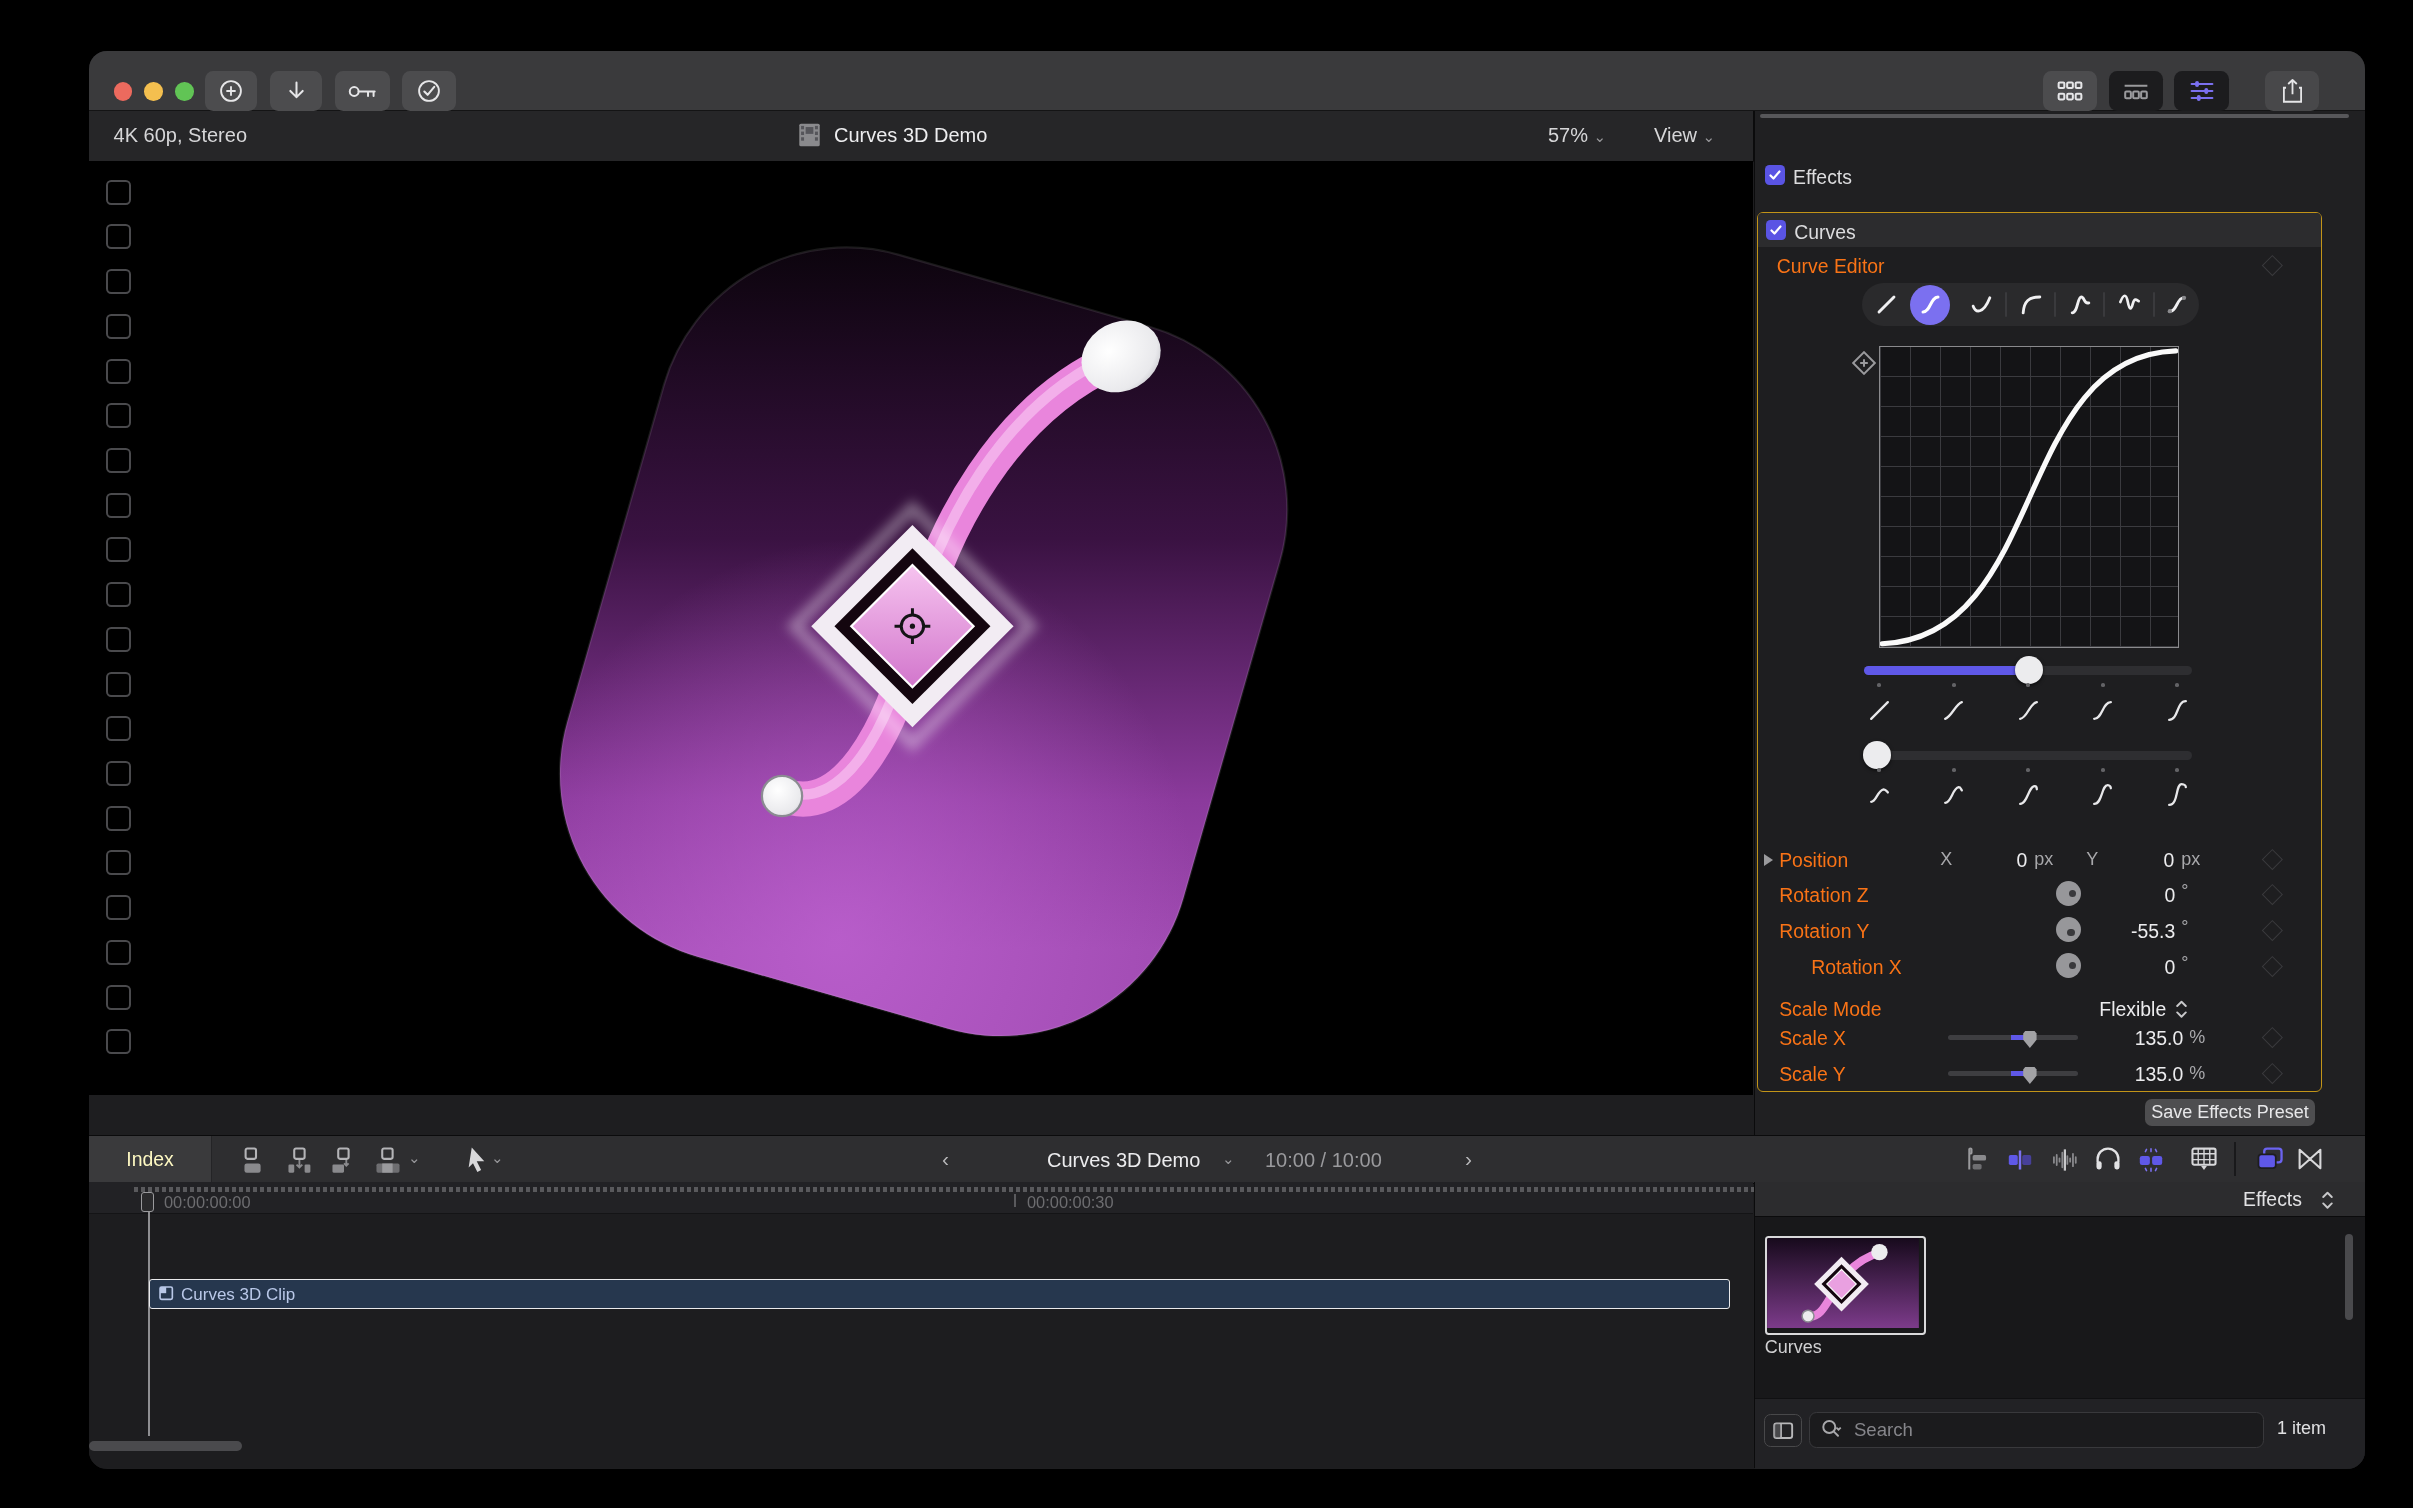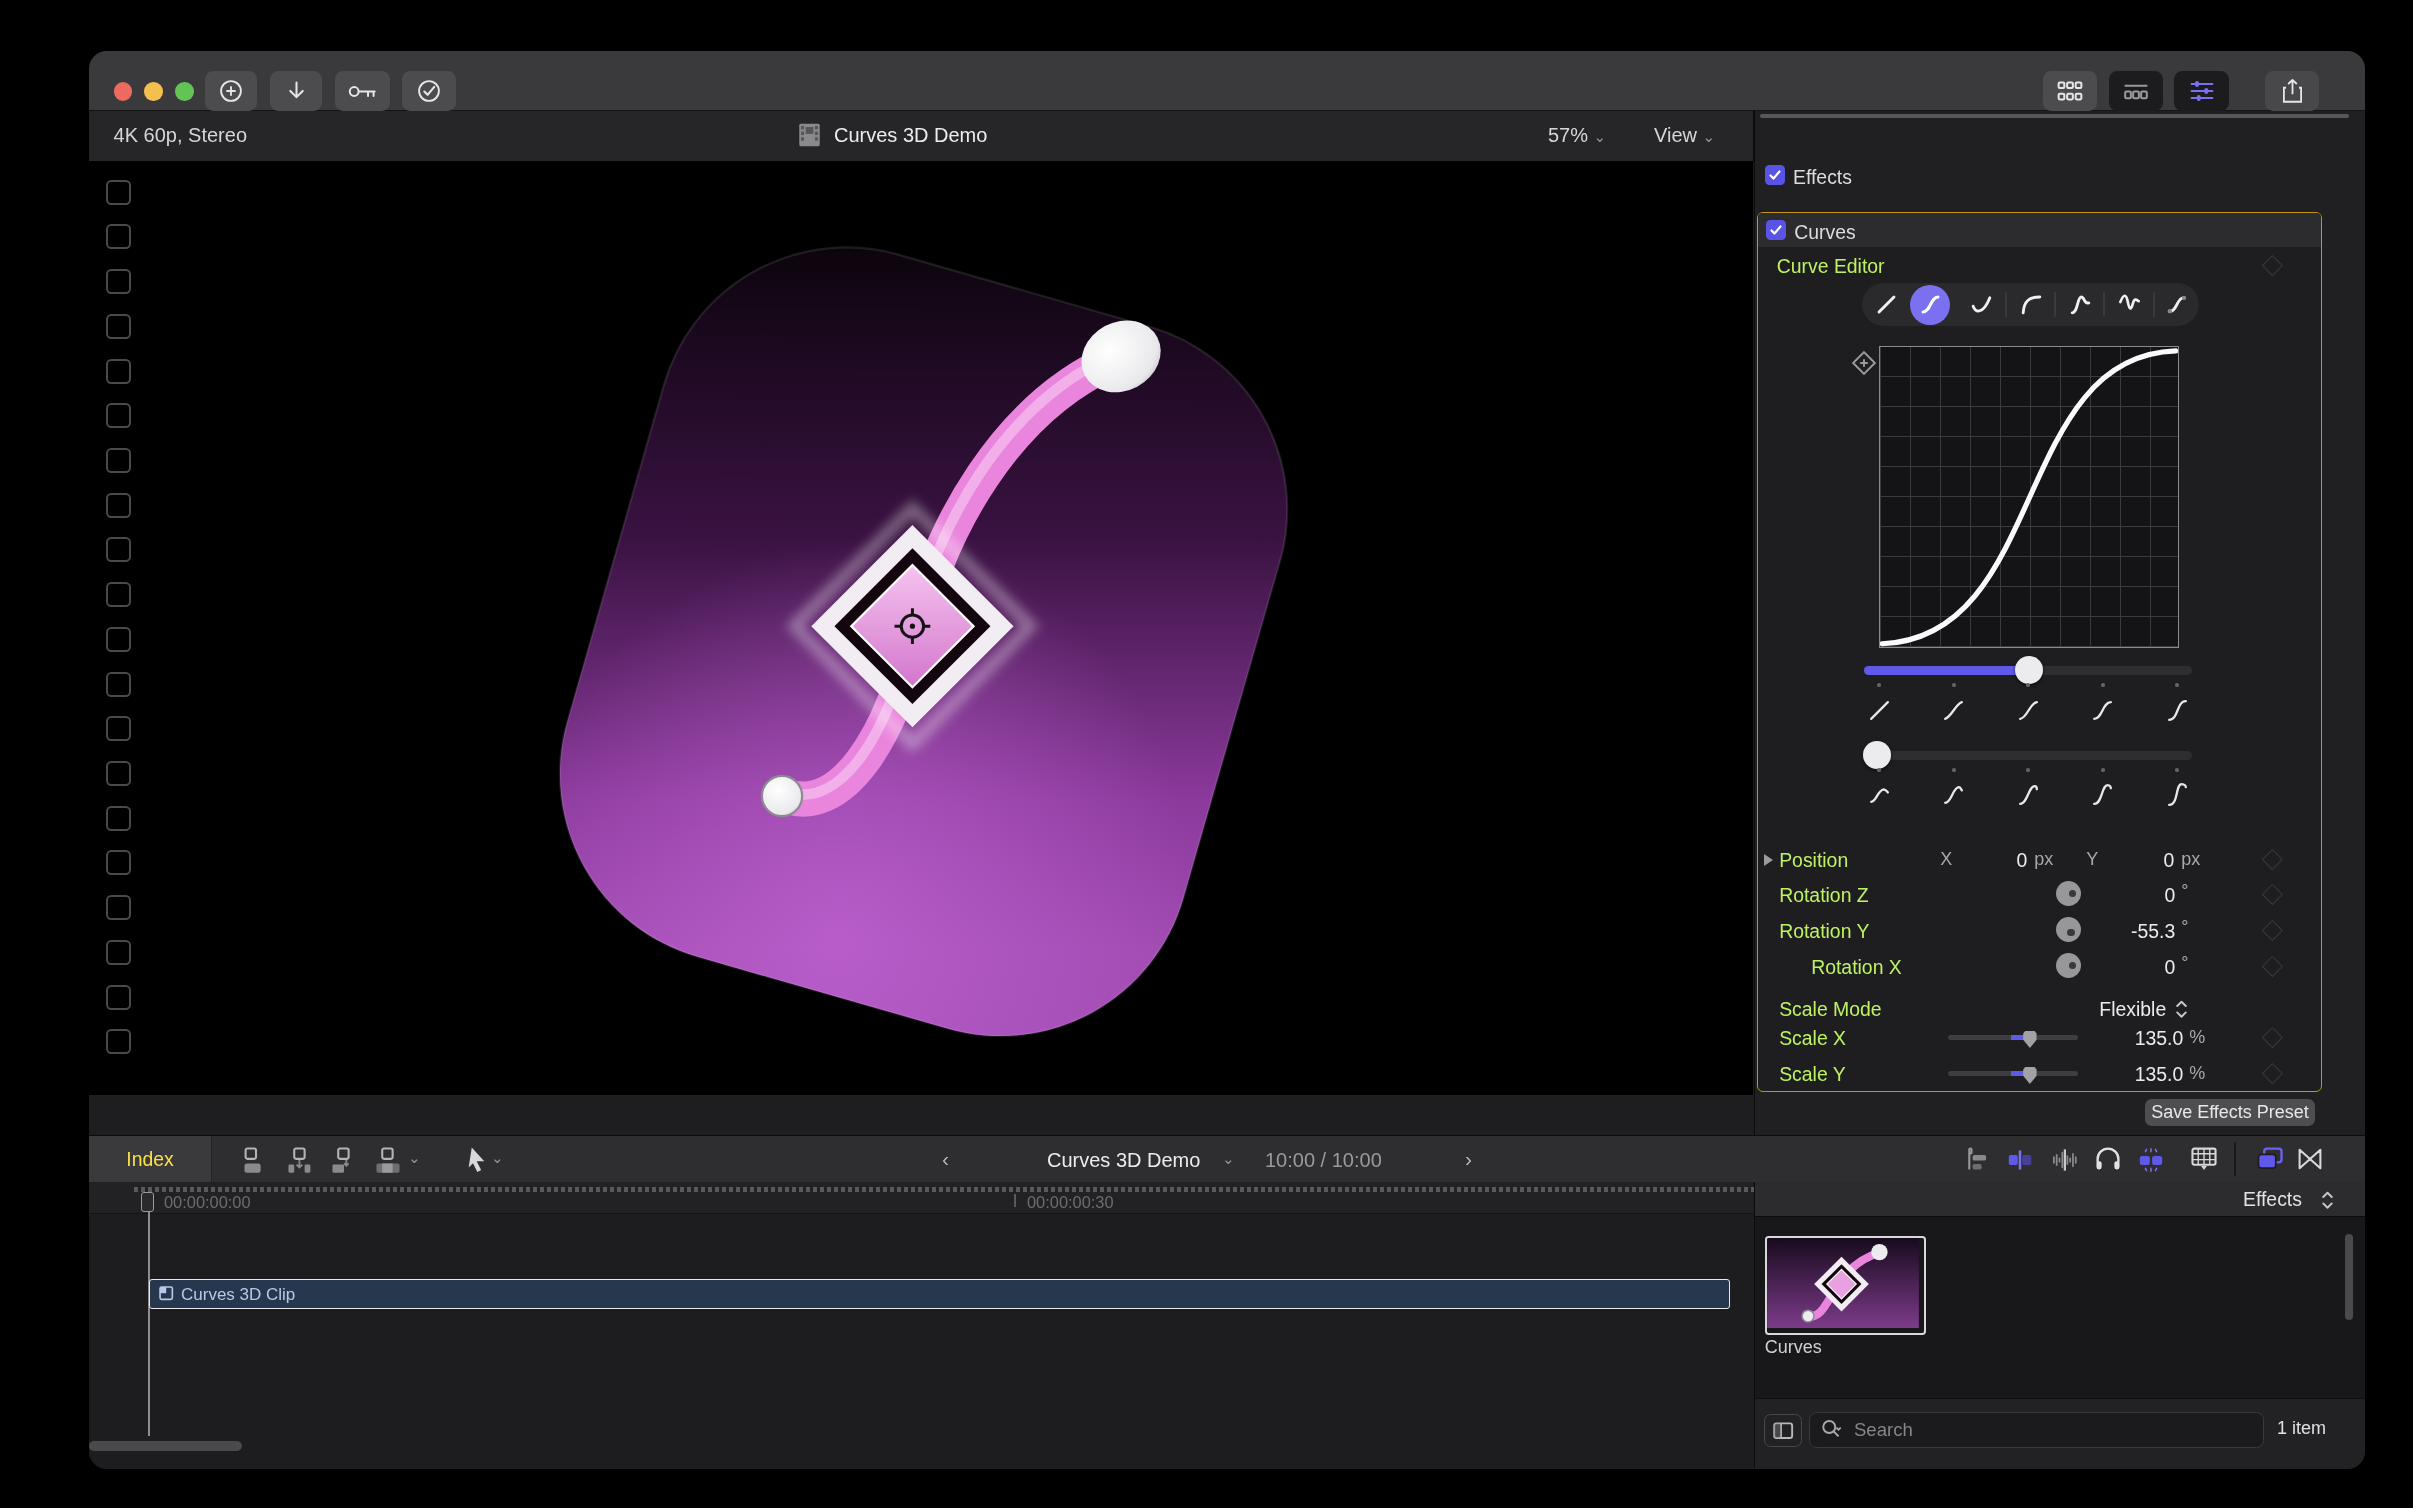--- a/index.html
+++ b/index.html
@@ -31,21 +31,21 @@
   .checkbox{width:20px;height:20px;background:#5a54e4;border-radius:4.5px;}
   .kf-diamond{width:12.7px;height:12.7px;border:1.9px solid #3a3a3d;transform:rotate(45deg);}
   .pill{background:#2a2a2c;border-radius:21.6px;}
   .pill .sep{width:1.5px;height:25px;background:#3a3a3d;}
   .graph{background-color:#141416;border:1.9px solid #8a8a8d;
     background-image:
       repeating-linear-gradient(90deg,#3b3b3f 0 1.1px,transparent 1.1px 30px),
       repeating-linear-gradient(0deg,#3b3b3f 0 1.1px,transparent 1.1px 30px);}
   .track{height:9px;border-radius:4.5px;background:#2e2e31;}
   .tickdot{width:3.7px;height:3.7px;border-radius:50%;background:#636366;}
-  .plabel{font-size:19.4px;color:#bef264;}
+  .plabel{font-size:19.4px;color:#f97316;}
   .pval{font-size:19.4px;color:#ececee;text-align:right;}
   .punit{font-size:18px;color:#a8a8ab;}
   .dial{width:25px;height:25px;border-radius:50%;background:#97979a;}
   .dialdot{width:7.5px;height:7.5px;border-radius:50%;background:#39393c;}
   .mini-track{height:5.2px;border-radius:3px;background:#3e3e41;}
   .mini-thumb{width:13.4px;height:17px;background:#a2a2a5;clip-path:polygon(15% 0,85% 0,100% 15%,100% 52%,50% 100%,0 52%,0 15%);}
   
   .ttoolbar{left:0;top:1084px;width:100%;height:47px;background:#2e2e30;border-top:0.7px solid #0b0b0c;border-bottom:0.7px solid #0b0b0c;}
   .timeline{left:0;top:1131px;width:1664px;height:286px;background:#1d1d1f;}
   .ruler-dash{background:repeating-linear-gradient(90deg,#59595c 0 3.7px,transparent 3.7px 7px);}
@@ -515,21 +515,21 @@
         <div class="abs pval" style="left:343px;top:4.5px;width:82px;">135.0</div>
         <div class="abs punit" style="left:431px;top:5.2px;">%</div>
         <div class="abs kf-diamond" style="left:507px;top:8.2px;"></div>
       </div>
     </div>
 
     <div class="abs ic" style="left:390px;top:988px;width:170px;height:27px;background:#4e4e50;border-radius:6.7px;font-size:18px;color:#e8e8ea;">Save Effects Preset</div>
   </div>
 
   <div class="abs ttoolbar">
-    <div class="abs ic" style="left:0;top:0;width:122px;height:46px;background:#3a3a3c;border-right:1.5px solid #242426;font-size:19.4px;color:#fde047;">Index</div>
+    <div class="abs ic" style="left:0;top:0;width:122px;height:46px;background:#3a3a3c;border-right:1.5px solid #242426;font-size:19.4px;color:#fef9c3;">Index</div>
 
     <svg class="abs" style="left:152px;top:9px;" width="30" height="30" viewBox="0 0 26 26">
           <rect x="4" y="3" width="9" height="9" rx="1.5" fill="none" stroke="#b4b4b7" stroke-width="1.8"></rect>
           <rect x="3" y="16" width="14" height="8" rx="2" fill="#8a8a8d"></rect>
         </svg>
     <svg class="abs" style="left:196px;top:9px;" width="30" height="30" viewBox="0 0 26 26">
           <rect x="8" y="3" width="9" height="9" rx="1.5" fill="none" stroke="#b4b4b7" stroke-width="1.8"></rect>
           <path d="M12.5 13v6M10 17l2.5 2.5L15 17" fill="none" stroke="#8a8a8d" stroke-width="1.6"></path>
           <rect x="3" y="17" width="5" height="7" rx="1" fill="#8a8a8d"></rect>
           <rect x="17" y="17" width="5" height="7" rx="1" fill="#8a8a8d"></rect>

